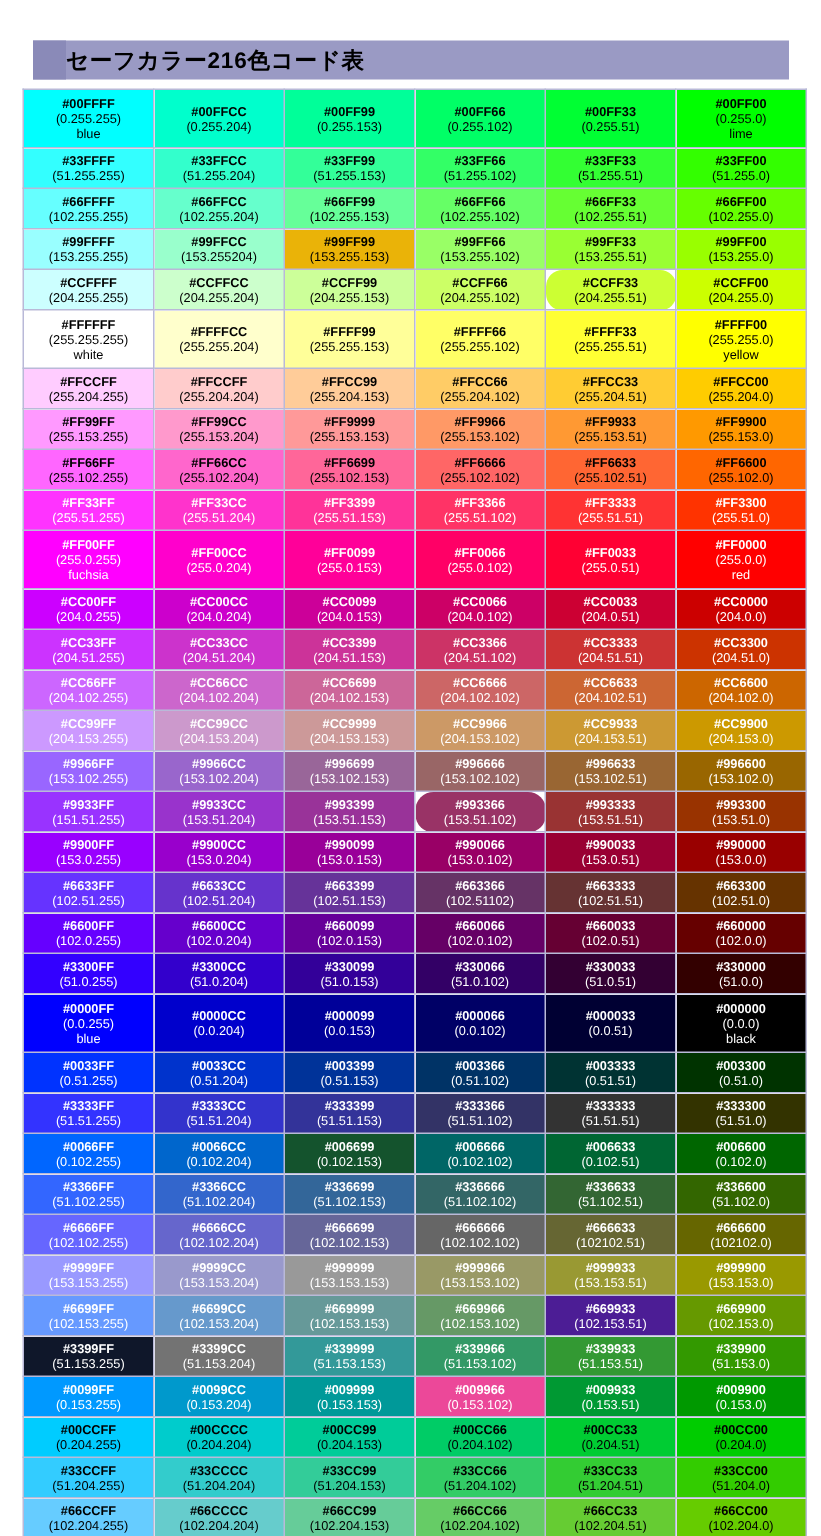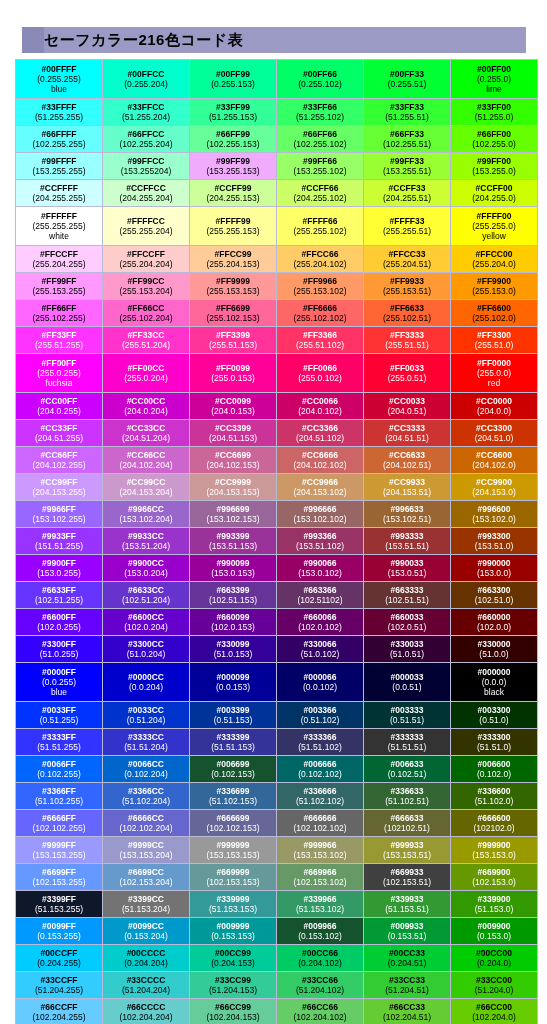--- a/index.html
+++ b/index.html
@@ -172,21 +172,21 @@
       </tr>
       <tr>
         <td class="plain" style="background: rgb(153, 255, 255); color: rgb(0, 0, 0);">
           <span class="cell-hex">#99FFFF</span>
           <span class="cell-rgb">(153.255.255)</span>
         </td>
         <td class="plain" style="background: rgb(153, 255, 204); color: rgb(0, 0, 0);">
           <span class="cell-hex">#99FFCC</span>
           <span class="cell-rgb">(153.255204)</span>
         </td>
-        <td class="plain" style="background: #f0abfc; color: rgb(0, 0, 0);">
+        <td class="plain" style="background: #eab308; color: rgb(0, 0, 0);">
           <span class="cell-hex">#99FF99</span>
           <span class="cell-rgb">(153.255.153)</span>
         </td>
         <td class="plain" style="background: rgb(153, 255, 102); color: rgb(0, 0, 0);">
           <span class="cell-hex">#99FF66</span>
           <span class="cell-rgb">(153.255.102)</span>
         </td>
         <td class="plain" style="background: rgb(153, 255, 51); color: rgb(0, 0, 0);">
           <span class="cell-hex">#99FF33</span>
           <span class="cell-rgb">(153.255.51)</span>
@@ -206,21 +206,21 @@
           <span class="cell-rgb">(204.255.204)</span>
         </td>
         <td class="plain" style="background: rgb(204, 255, 153); color: rgb(0, 0, 0);">
           <span class="cell-hex">#CCFF99</span>
           <span class="cell-rgb">(204.255.153)</span>
         </td>
         <td class="plain" style="background: rgb(204, 255, 102); color: rgb(0, 0, 0);">
           <span class="cell-hex">#CCFF66</span>
           <span class="cell-rgb">(204.255.102)</span>
         </td>
-        <td class="plain" style="background: rgb(204, 255, 51); color: rgb(0, 0, 0);">
+        <td class="plain" style="background: rgb(204, 255, 51); color: rgb(0, 0, 0); border-radius: 11px;">
           <span class="cell-hex">#CCFF33</span>
           <span class="cell-rgb">(204.255.51)</span>
         </td>
         <td class="plain" style="background: rgb(204, 255, 0); color: rgb(0, 0, 0);">
           <span class="cell-hex">#CCFF00</span>
           <span class="cell-rgb">(204.255.0)</span>
         </td>
       </tr>
       <tr>
         <td class="named" style="background: rgb(255, 255, 255); color: rgb(0, 0, 0);">
@@ -518,21 +518,21 @@
           <span class="cell-rgb">(151.51.255)</span>
         </td>
         <td class="plain" style="background: rgb(153, 51, 204); color: rgb(255, 255, 255);">
           <span class="cell-hex">#9933CC</span>
           <span class="cell-rgb">(153.51.204)</span>
         </td>
         <td class="plain" style="background: rgb(153, 51, 153); color: rgb(255, 255, 255);">
           <span class="cell-hex">#993399</span>
           <span class="cell-rgb">(153.51.153)</span>
         </td>
-        <td class="plain" style="background: rgb(153, 51, 102); color: rgb(255, 255, 255);">
+        <td class="plain" style="background: rgb(153, 51, 102); color: rgb(255, 255, 255); border-radius: 12px;">
           <span class="cell-hex">#993366</span>
           <span class="cell-rgb">(153.51.102)</span>
         </td>
         <td class="plain" style="background: rgb(153, 51, 51); color: rgb(255, 255, 255);">
           <span class="cell-hex">#993333</span>
           <span class="cell-rgb">(153.51.51)</span>
         </td>
         <td class="plain" style="background: rgb(153, 51, 0); color: rgb(255, 255, 255);">
           <span class="cell-hex">#993300</span>
           <span class="cell-rgb">(153.51.0)</span>
@@ -836,21 +836,21 @@
           <span class="cell-rgb">(102.153.204)</span>
         </td>
         <td class="plain" style="background: rgb(102, 153, 153); color: rgb(255, 255, 255);">
           <span class="cell-hex">#669999</span>
           <span class="cell-rgb">(102.153.153)</span>
         </td>
         <td class="plain" style="background: rgb(102, 153, 102); color: rgb(255, 255, 255);">
           <span class="cell-hex">#669966</span>
           <span class="cell-rgb">(102.153.102)</span>
         </td>
-        <td class="plain" style="background: #404040; color: rgb(255, 255, 255);">
+        <td class="plain" style="background: #4c1d95; color: rgb(255, 255, 255);">
           <span class="cell-hex">#669933</span>
           <span class="cell-rgb">(102.153.51)</span>
         </td>
         <td class="plain" style="background: rgb(102, 153, 0); color: rgb(255, 255, 255);">
           <span class="cell-hex">#669900</span>
           <span class="cell-rgb">(102.153.0)</span>
         </td>
       </tr>
       <tr>
         <td class="plain" style="background: #0f172a; color: rgb(255, 255, 255);">
@@ -884,21 +884,21 @@
           <span class="cell-rgb">(0.153.255)</span>
         </td>
         <td class="plain" style="background: rgb(0, 153, 204); color: rgb(255, 255, 255);">
           <span class="cell-hex">#0099CC</span>
           <span class="cell-rgb">(0.153.204)</span>
         </td>
         <td class="plain" style="background: rgb(0, 153, 153); color: rgb(255, 255, 255);">
           <span class="cell-hex">#009999</span>
           <span class="cell-rgb">(0.153.153)</span>
         </td>
-        <td class="plain" style="background: #14532d; color: rgb(255, 255, 255);">
+        <td class="plain" style="background: #ec4899; color: rgb(255, 255, 255);">
           <span class="cell-hex">#009966</span>
           <span class="cell-rgb">(0.153.102)</span>
         </td>
         <td class="plain" style="background: rgb(0, 153, 51); color: rgb(255, 255, 255);">
           <span class="cell-hex">#009933</span>
           <span class="cell-rgb">(0.153.51)</span>
         </td>
         <td class="plain" style="background: rgb(0, 153, 0); color: rgb(255, 255, 255);">
           <span class="cell-hex">#009900</span>
           <span class="cell-rgb">(0.153.0)</span>

